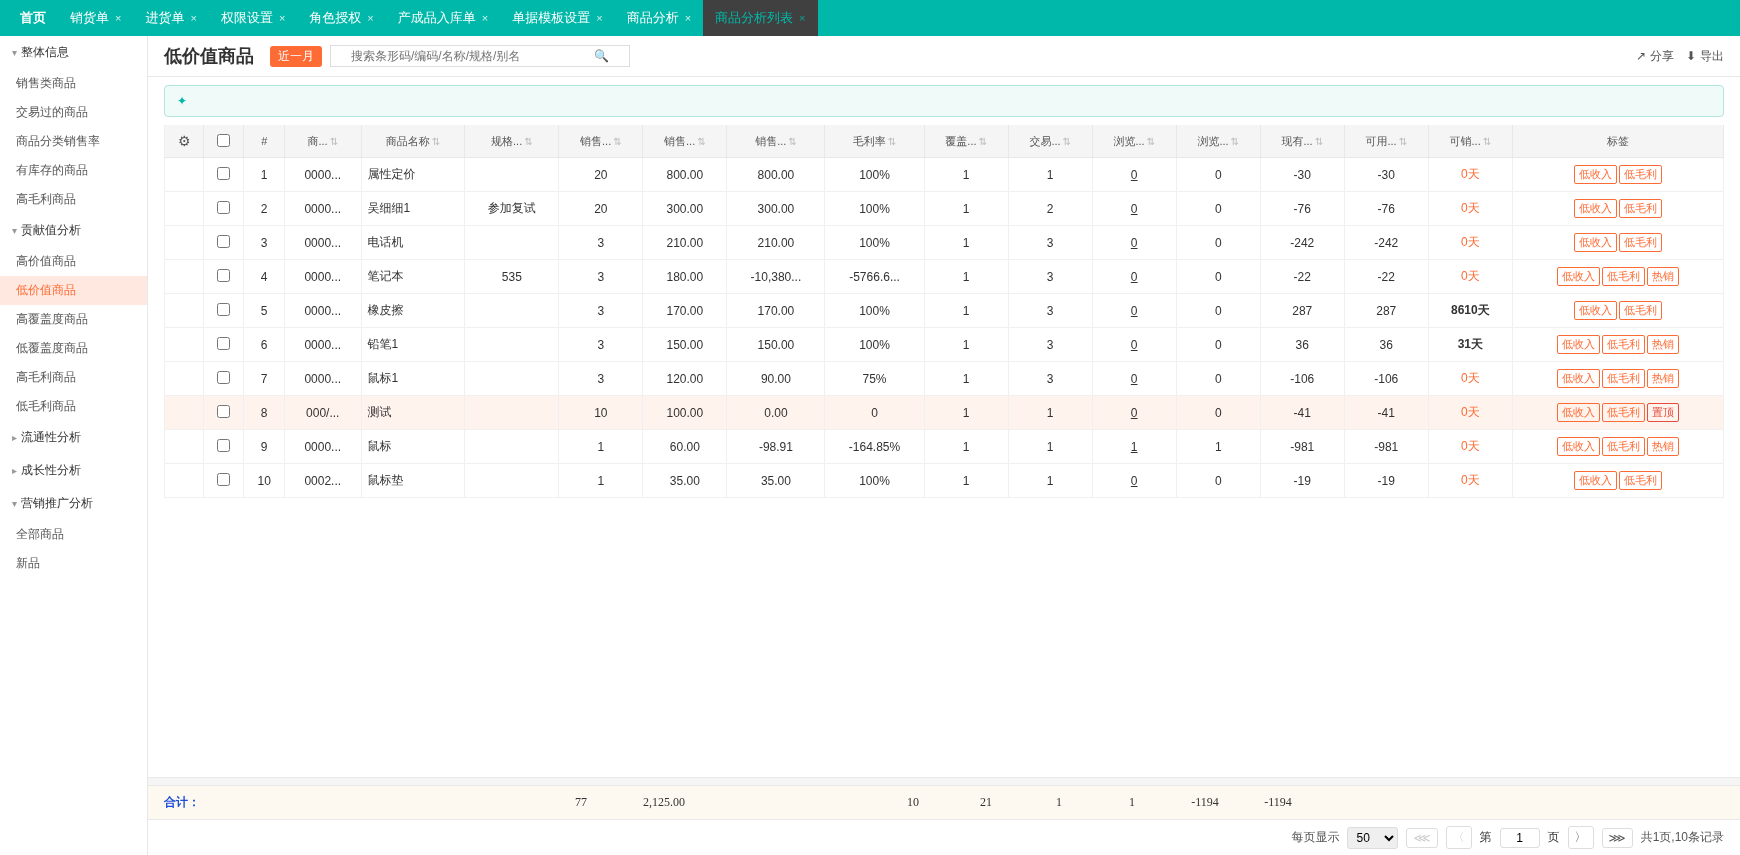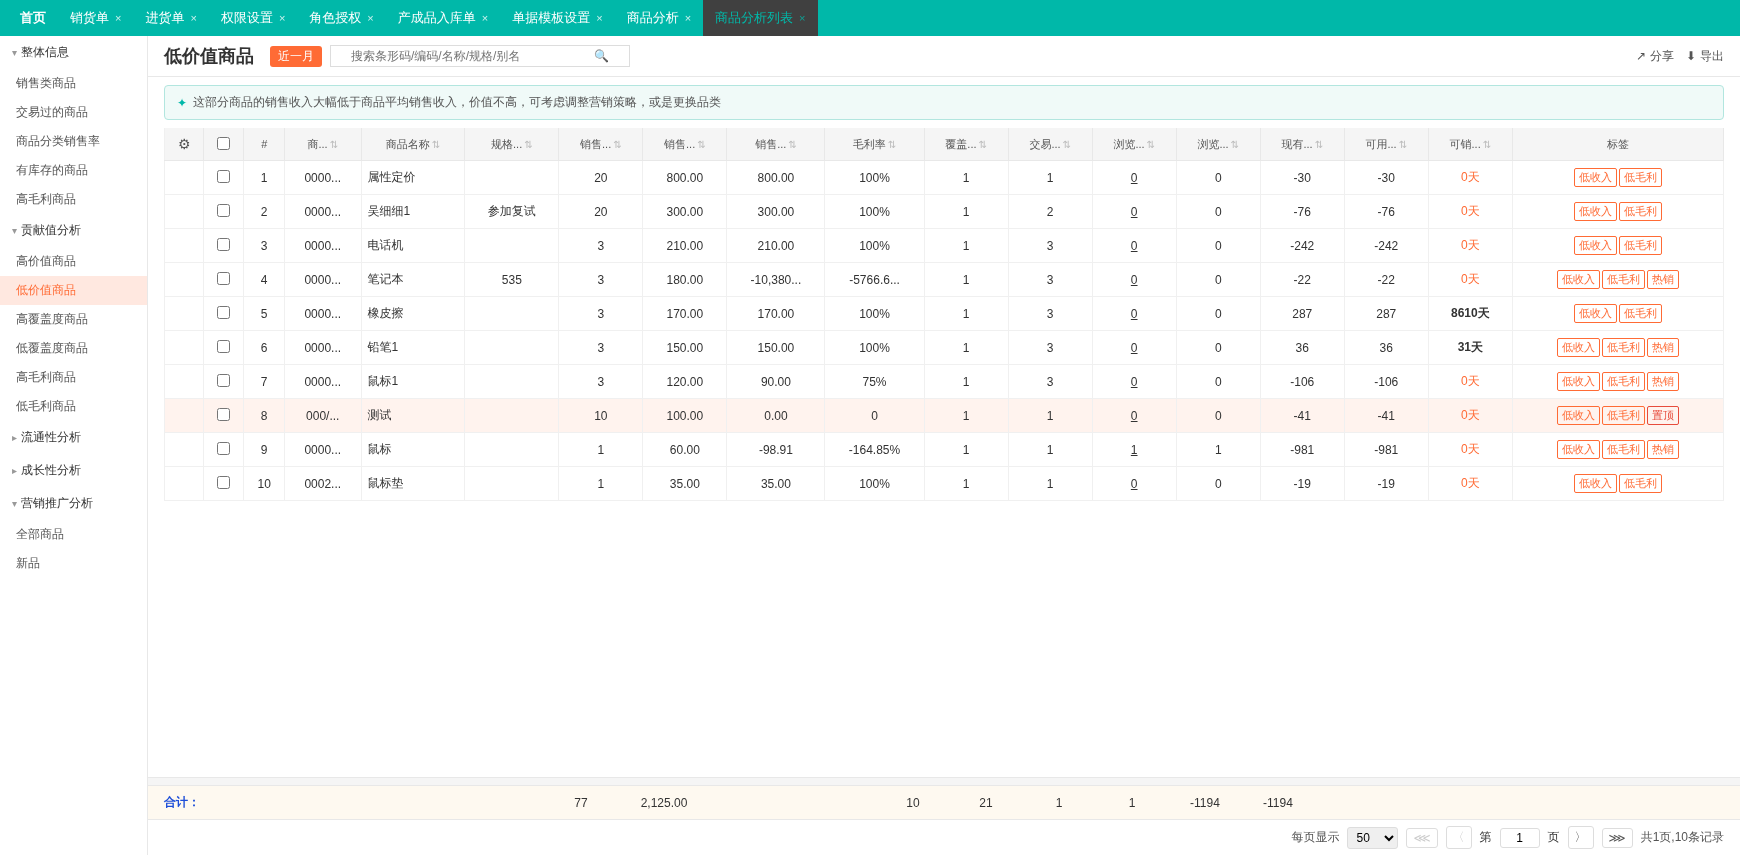--- a/index.html
+++ b/index.html
@@ -52,21 +52,21 @@
     .tag-orange { color: #ff6b35; border: 1px solid #ff6b35; }
     .tag-red { color: #e74c3c; border: 1px solid #e74c3c; }
     .days-orange { color: #ff6b35; }
     .days-normal { color: #333; font-weight: bold; }
     .underline { text-decoration: underline; cursor: pointer; }
     .sort-icon { color: #bbb; font-size: 10px; }
 
     
     .table-footer { background: #fef9f0; border-top: 1px solid #e8e8e8; padding: 8px 16px; display: flex; align-items: center; flex-shrink: 0; font-size: 12px; }
     .footer-label { color: #1d4ed8; margin-right: 16px; font-weight: bold; }
-    .footer-cells { display: flex; gap: 13px; flex: 1; }
+    .footer-cells { display: flex; gap: 13px; flex: 1; font-family: Liberation Serif, serif; }
     .footer-cell { text-align: center; padding: 0 6px; min-width: 60px; }
 
     
     .pagination { display: flex; align-items: center; justify-content: flex-end; padding: 6px 16px; border-top: 1px solid #e8e8e8; background: #fff; flex-shrink: 0; gap: 8px; font-size: 12px; }
     .page-size-label { color: #555; }
     .page-size-select { border: 1px solid #ddd; border-radius: 3px; padding: 2px 4px; font-size: 12px; cursor: pointer; }
     .page-nav-btn { background: none; border: 1px solid #ddd; border-radius: 3px; padding: 2px 6px; cursor: pointer; color: #555; font-size: 12px; }
     .page-nav-btn:disabled { color: #ccc; cursor: default; }
     .page-input { border: 1px solid #ddd; border-radius: 3px; padding: 2px 6px; width: 40px; text-align: center; font-size: 12px; }
     .page-total { color: #555; }
@@ -159,21 +159,20 @@
         </button>
         <button class="header-btn">
           <span>⬇</span>
           <span>导出</span>
         </button>
       </div>
     </div>
 
     <div class="alert-banner">
       <span class="alert-icon">✦</span>
-      <span>这部分商品的销售收入大幅低于商品平均销售收入，价值不高，可考虑调整营销策略，或是更换品类</span>
     </div>
 
     <div class="table-area">
       <table>
         <thead>
           <tr>
             <th><span class="gear-icon">⚙</span></th>
             <th><input type="checkbox" style=""></th>
             <th>#</th>
             <th class="col-sort">

